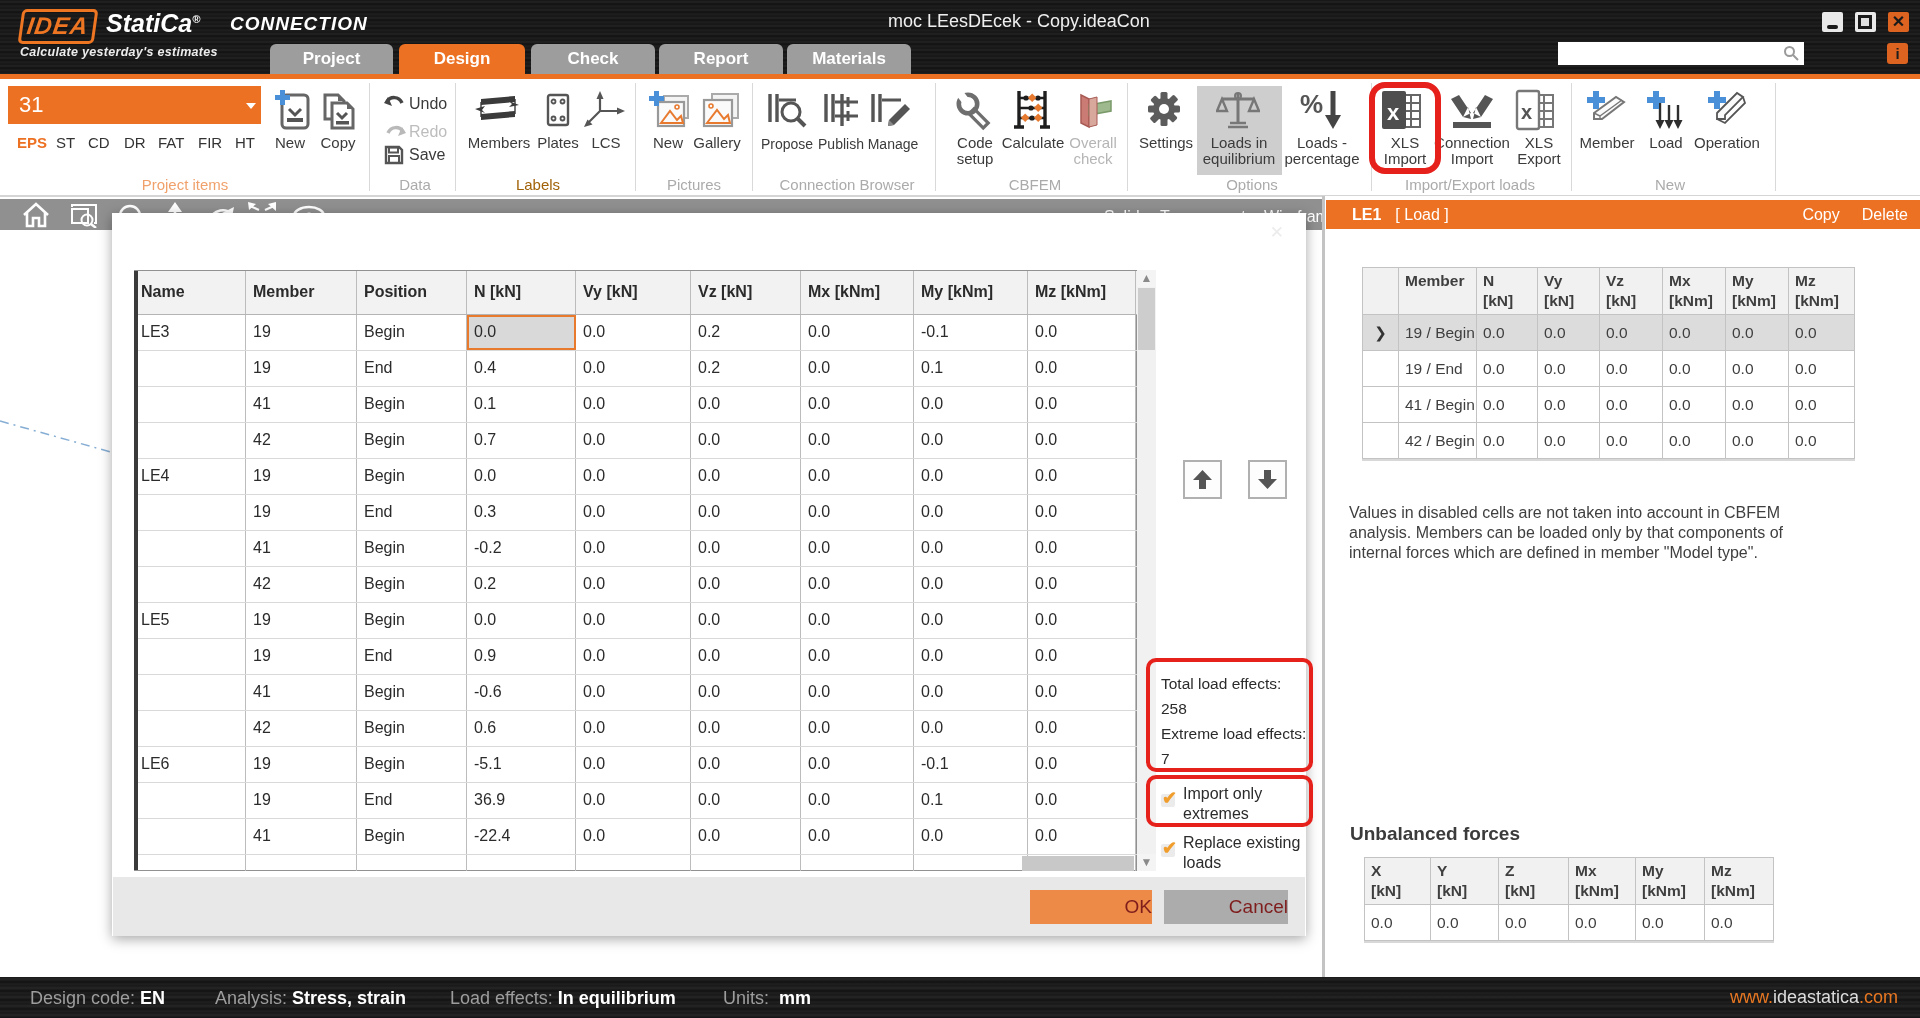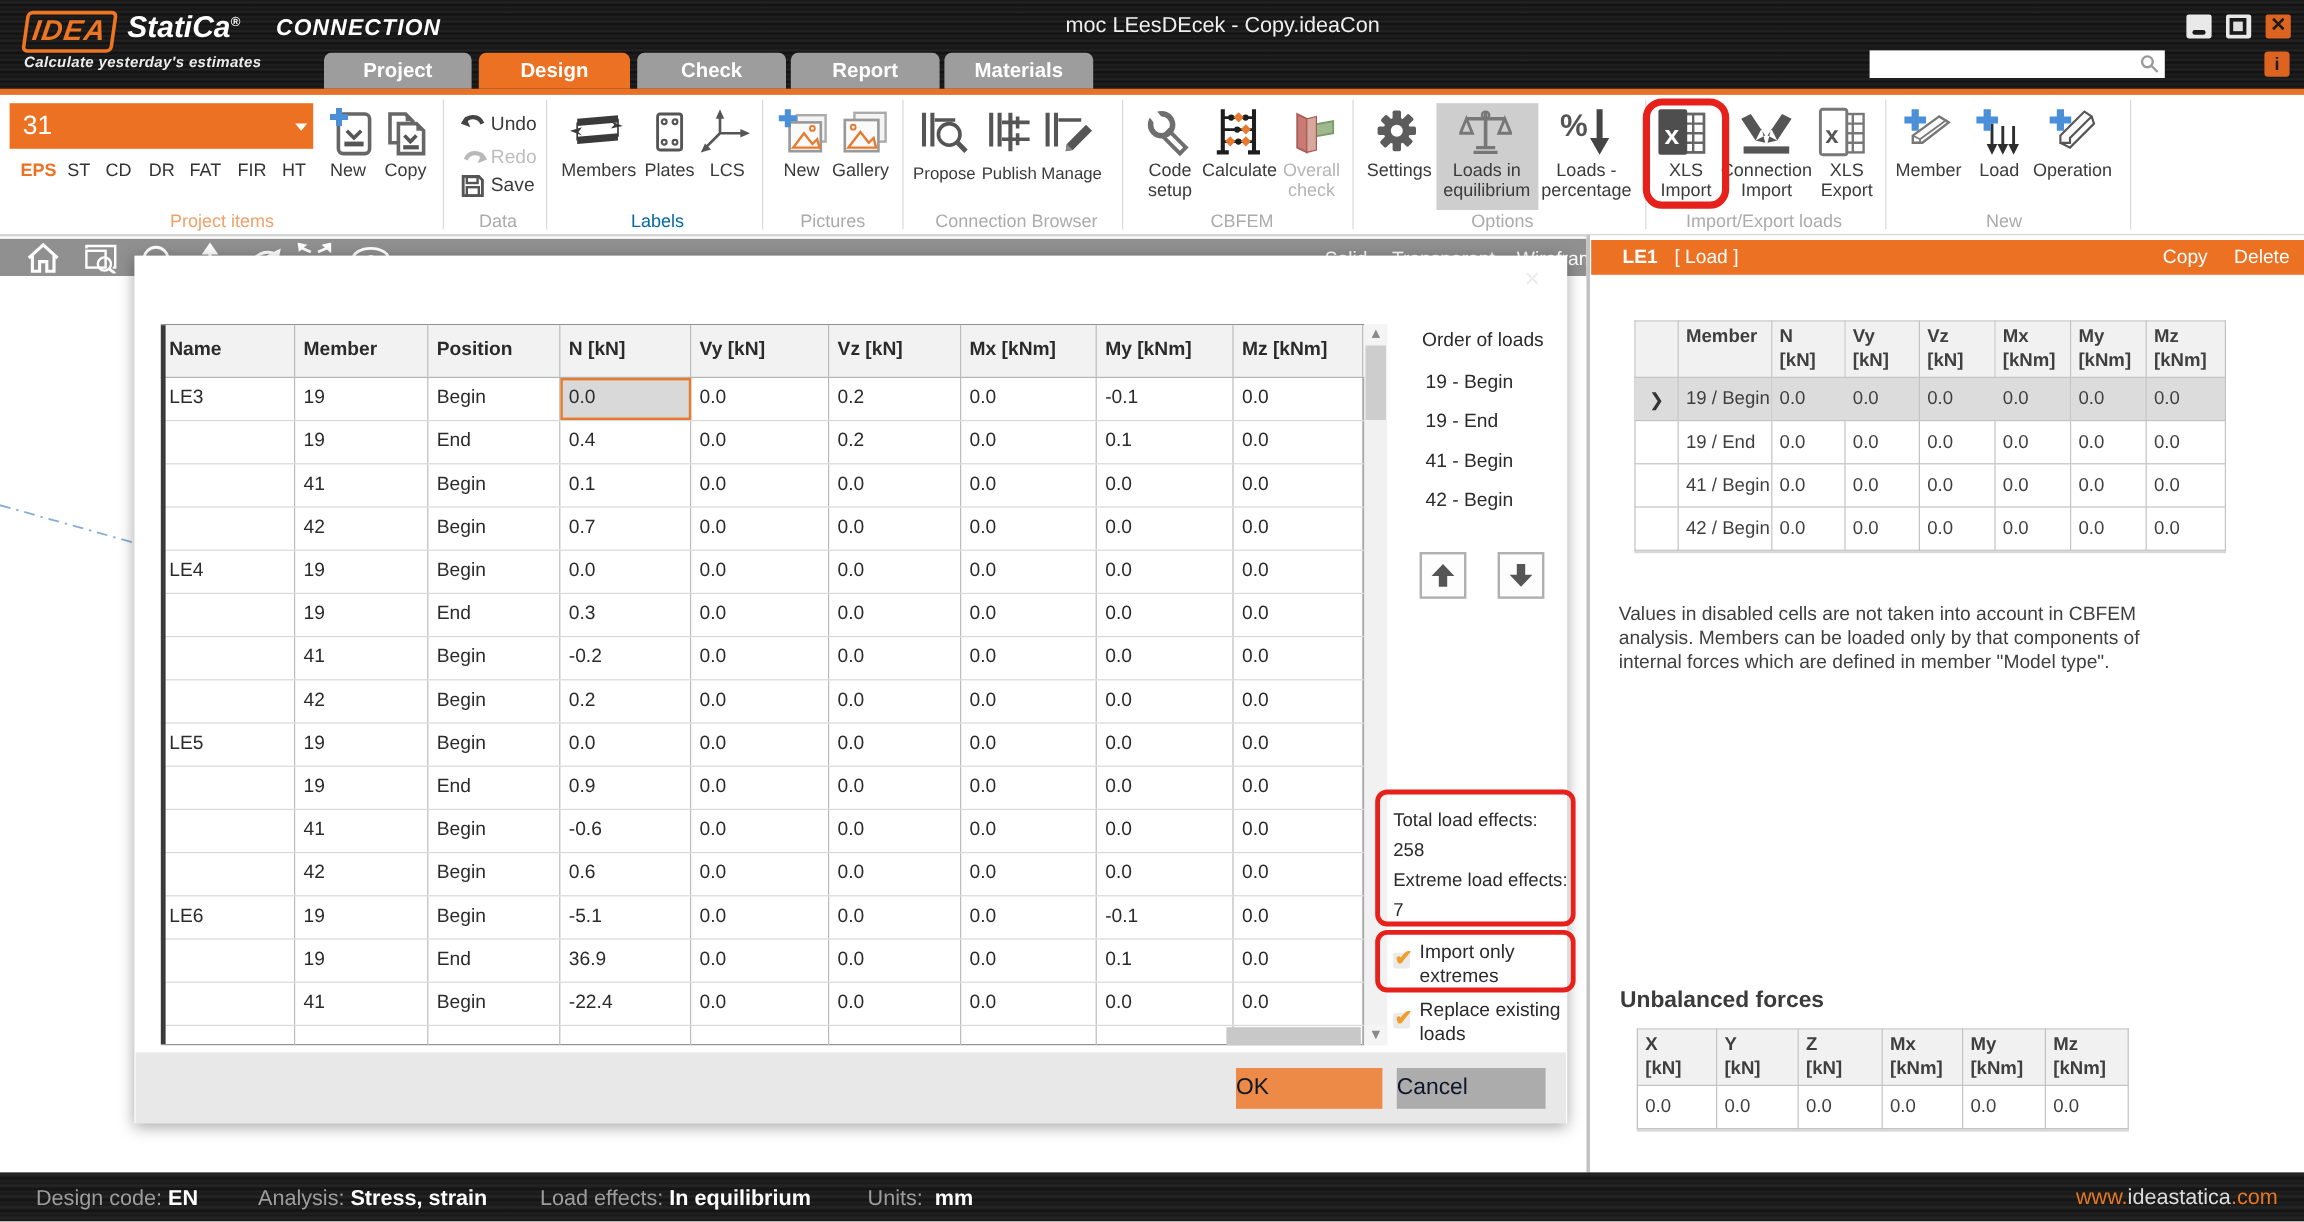--- a/index.html
+++ b/index.html
@@ -80,21 +80,21 @@
 .rt tr.sel td { background:#dcdcdc; }
 .rt td.arr { text-align:center; padding-left:0; font-size:15px; color:#333; }
 
 
 #dialog { left:112px; top:213px; width:1194px; height:723px; background:#fff;
   box-shadow:0 3px 12px rgba(0,0,0,0.35); }
 #dlg-title { left:0; top:0; width:1194px; height:37px; background:#a4a4a4; color:#fff; font-size:21px;
   line-height:36px; padding-left:12px; font-weight:normal; }
 #dlg-close { right:22px; top:9px; color:#ececec; font-size:17px; }
 #dlg-footer { left:1px; top:664px; width:1192px; height:59px; background:#e8e8e8; }
-.dlgbtn { top:677px; height:34px; color:#0f172a; font-size:19px; text-align:left; line-height:34px; }
+.dlgbtn { top:677px; height:34px; color:#7f1d1d; font-size:19px; text-align:right; line-height:34px; }
 #btn-ok { left:918px; width:122px; background:#ed8a47; }
 #btn-cancel { left:1052px; width:124px; background:#acacac; }
 
 
 #dtable { left:22px; top:57px; width:1003px; height:601px; border:1px solid #919191; border-left:none; background:#fff; }
 #dtable .hdr { background:#f2f2f2; font-weight:bold; }
 #dtable .row { position:absolute; left:0; width:1021px; height:36px; }
 #dtable .cell { position:absolute; top:0; height:100%; border-right:1px solid #bcbcbc;
   font-size:16px; color:#2b2b2b; padding:8px 0 0 7px; }
 #dtable .rb { border-bottom:1px solid #d9d9d9; }
@@ -197,21 +197,21 @@
 <circle cx="16.5" cy="25.5" r="2" fill="none" stroke="#555" stroke-width="1.8"></circle>
 </svg></div>
 <div class="abs rbtn-label" style="left:503px;top:56px;width:110px">Plates</div>
 <div class="abs ric" style="left:583px;top:12px"><svg width="42" height="38" viewBox="0 0 42 38">
 <path d="M17 20 L17 6 M17 20 L36 20 M17 20 L5 32" stroke="#555" stroke-width="2.2" fill="none"></path>
 <path d="M17 0 L13.5 8 L20.5 8 Z" fill="#555"></path>
 <path d="M42 20 L34 16.5 L34 23.5 Z" fill="#555"></path>
 <path d="M1 36 L9.5 33.5 L4.5 28.5 Z" fill="#555"></path>
 </svg></div>
 <div class="abs rbtn-label" style="left:551px;top:56px;width:110px">LCS</div>
-<div class="abs grouplabel" style="left:488px;width:120px;color:#0369a1">Labels</div>
+<div class="abs grouplabel" style="left:478px;width:120px;color:#a16207">Labels</div>
 <div class="abs ribbonsep" style="left:635px"></div>
 <div class="abs ric" style="left:646px;top:11px"><svg width="44" height="40" viewBox="0 0 44 40">
 <rect x="18" y="6" width="24" height="22" fill="#f4f4f4" stroke="#aaa" stroke-width="2"></rect>
 <rect x="12" y="12" width="26" height="24" fill="#fafafa" stroke="#999" stroke-width="2.2"></rect>
 <path d="M15 33 L24 21 L31 30 L35 26 L37 33 Z" fill="none" stroke="#e87a30" stroke-width="2"></path>
 <circle cx="31" cy="17" r="2" fill="none" stroke="#e87a30" stroke-width="1.6"></circle>
 <path d="M8 1 L13 1 L13 6 L18 6 L18 11 L13 11 L13 16 L8 16 L8 11 L3 11 L3 6 L8 6 Z" fill="#4a90d9"></path>
 </svg></div>
 <div class="abs rbtn-label" style="left:613px;top:56px;width:110px">New</div>
 <div class="abs ric" style="left:696px;top:13px"><svg width="44" height="38" viewBox="0 0 44 38">
@@ -685,27 +685,20 @@
 </div>
     <div id="dlg-vscroll" class="abs">
       <div class="scrollarrow" style="top:0">▲</div>
       <div style="position:absolute;left:1px;top:18px;width:17px;height:62px;background:#cdcdcd"></div>
       <div class="scrollarrow" style="top:584px">▼</div>
     </div>
     <div id="dlg-footer" class="abs"></div>
     <div id="btn-ok" class="abs dlgbtn">OK</div>
     <div id="btn-cancel" class="abs dlgbtn">Cancel</div>
 
-    <div class="abs" style="left:1060px;top:62px;width:134px;font-size:16px;color:#2b2b2b">
-      <div style="margin-left:13px">Order of loads</div>
-      <div style="margin:17px 0 0 16px">19 - Begin</div>
-      <div style="margin:15px 0 0 16px">19 - End</div>
-      <div style="margin:15px 0 0 16px">41 - Begin</div>
-      <div style="margin:15px 0 0 16px">42 - Begin</div>
-    </div>
     <div class="abs ordbtn" style="left:1071px;top:247px;">
       <svg width="25" height="25" viewBox="0 0 25 25">
           <path d="M12.5 3 L22 13 L16 13 L16 22 L9 22 L9 13 L3 13 Z" fill="#555"></path>
         </svg>
     </div>
     <div class="abs ordbtn" style="left:1136px;top:247px;">
       <svg width="25" height="25" viewBox="0 0 25 25">
           <path d="M12.5 22 L3 12 L9 12 L9 3 L16 3 L16 12 L22 12 Z" fill="#555"></path>
         </svg>
     </div>

